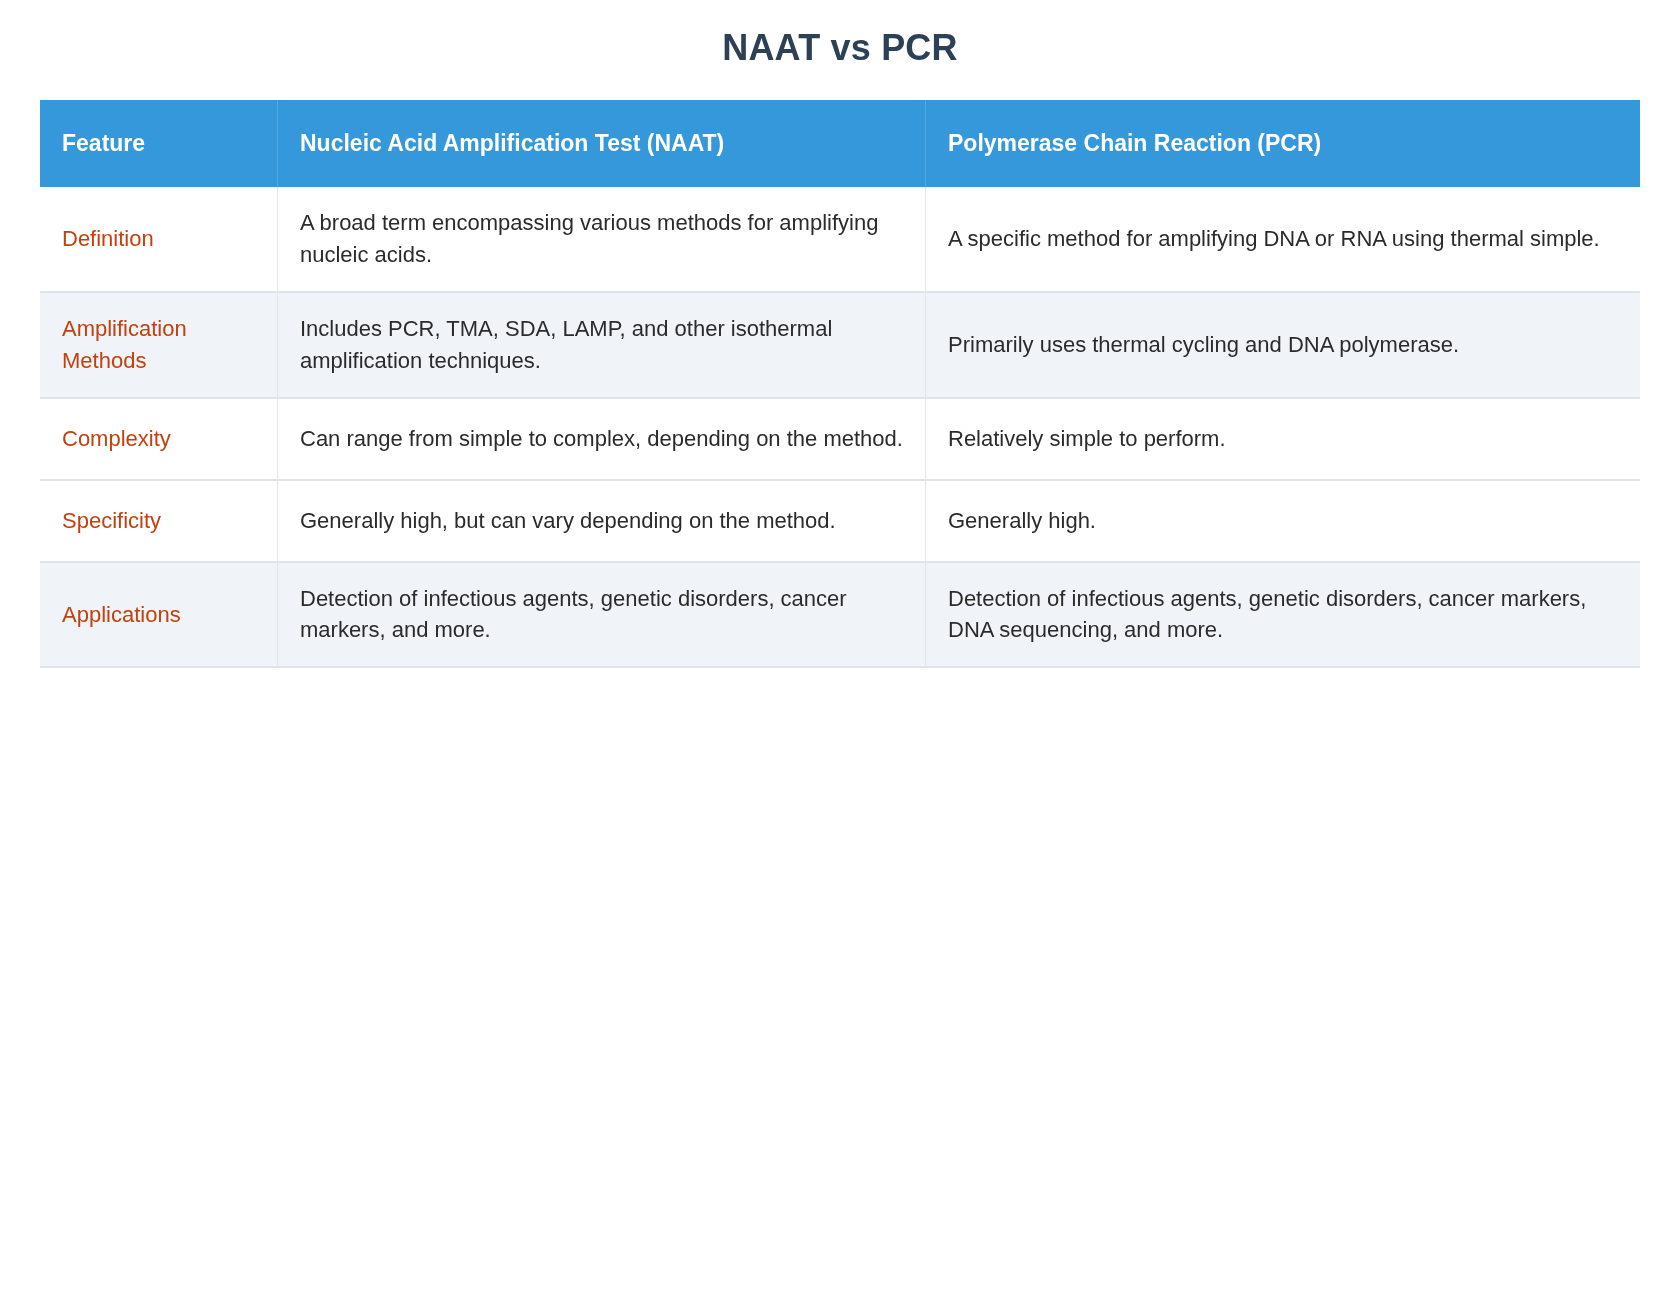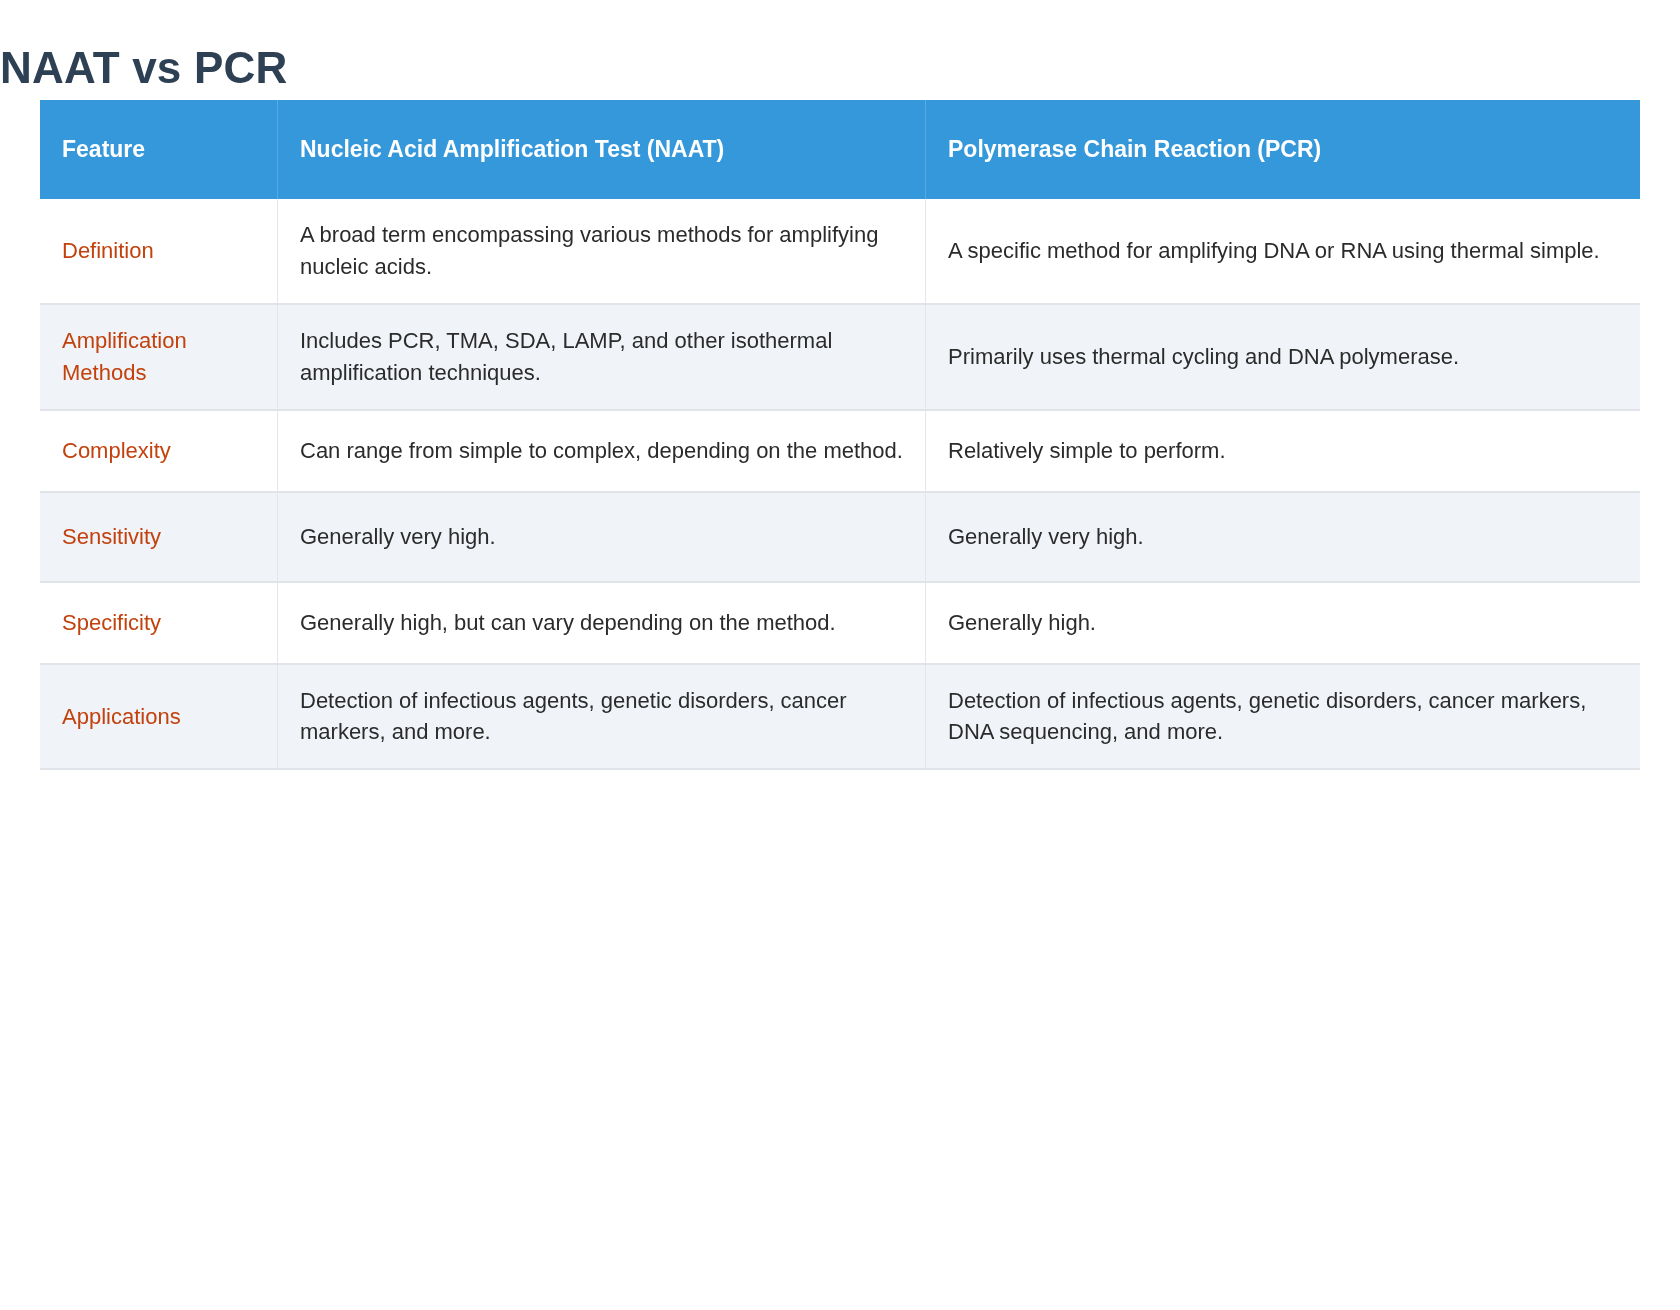--- a/index.html
+++ b/index.html
@@ -13,27 +13,27 @@
     font-family: "Liberation Sans", sans-serif;
     overflow: hidden;
   }
   .page {
     width: 1680px;
     height: 1310px;
     box-sizing: border-box;
     position: relative;
   }
   .page-title {
-    text-align: left;
-    font-size: 44px;
+    text-align: center;
+    font-size: 36px;
     font-weight: bold;
     color: #2e4054;
     letter-spacing: 0.2px;
     margin: 0;
-    padding-top: 44px;
+    padding-top: 28px;
     padding-bottom: 0;
     line-height: 1.1;
   }
   .table-wrap {
     position: absolute;
     left: 40px;
     top: 100px;
     width: 1600px;
   }
   table.cmp {
@@ -47,21 +47,21 @@
   table.cmp col.c-naat    { width: 648px; }
   table.cmp col.c-pcr     { width: 714px; }
 
   table.cmp thead th {
     background: #3498db;
     color: #ffffff;
     font-size: 23px;
     font-weight: bold;
     text-align: left;
     vertical-align: middle;
-    height: 99px;
+    height: 87px;
     padding: 0 22px;
     border-right: 1px solid #55abe2;
     box-sizing: border-box;
     line-height: 1.25;
   }
   table.cmp thead th:last-child { border-right: none; }
 
   table.cmp tbody td {
     font-size: 22px;
     color: #2b2b2b;
@@ -113,25 +113,20 @@
         <tr class="even r-tall">
           <td class="feature-cell">Amplification Methods</td>
           <td>Includes PCR, TMA, SDA, LAMP, and other isothermal amplification techniques.</td>
           <td>Primarily uses thermal cycling and DNA polymerase.</td>
         </tr>
         <tr class="odd r-tall">
           <td class="feature-cell">Complexity</td>
           <td>Can range from simple to complex, depending on the method.</td>
           <td>Relatively simple to perform.</td>
         </tr>
-        <tr class="even r-short">
-          <td class="feature-cell">Sensitivity</td>
-          <td>Generally very high.</td>
-          <td>Generally very high.</td>
-        </tr>
         <tr class="odd r-tall">
           <td class="feature-cell">Specificity</td>
           <td>Generally high, but can vary depending on the method.</td>
           <td>Generally high.</td>
         </tr>
         <tr class="even r-tall">
           <td class="feature-cell">Applications</td>
           <td>Detection of infectious agents, genetic disorders, cancer markers, and more.</td>
           <td>Detection of infectious agents, genetic disorders, cancer markers, DNA sequencing, and more.</td>
         </tr>

